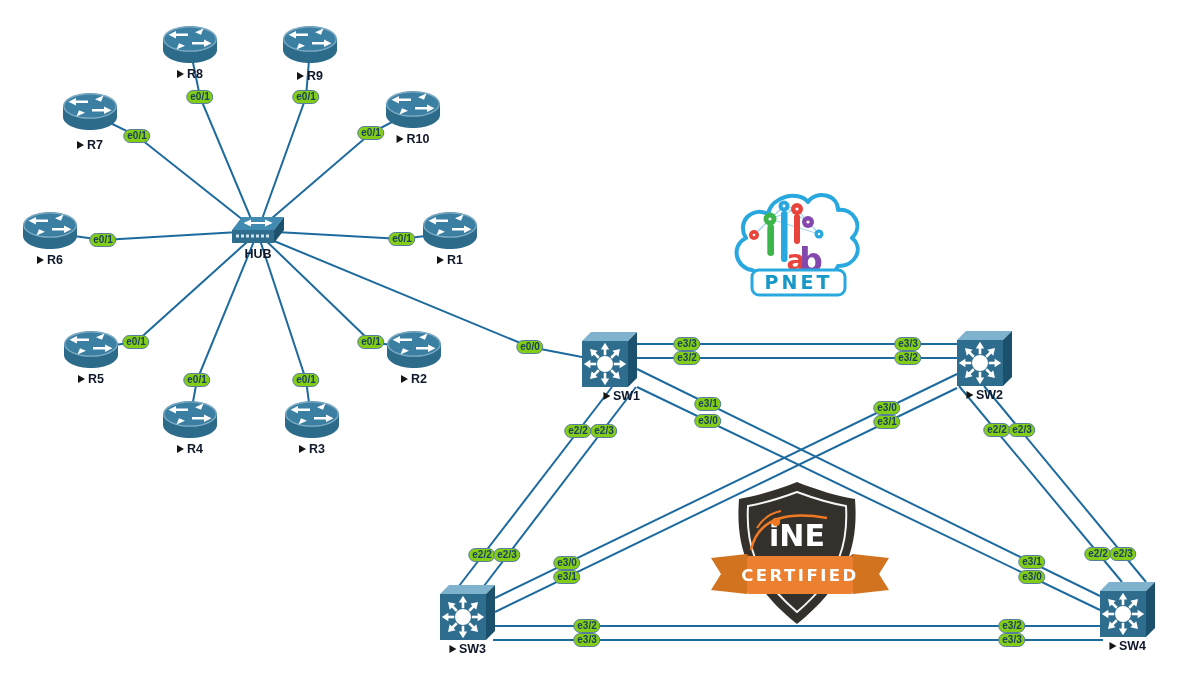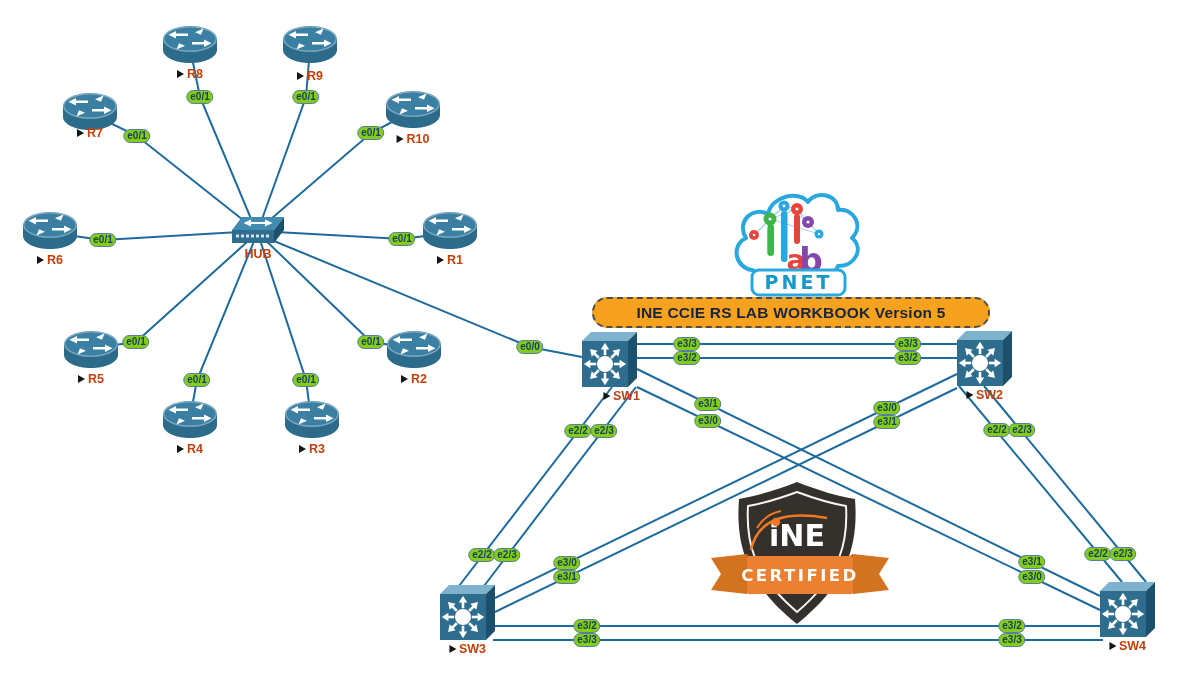--- a/index.html
+++ b/index.html
@@ -10,21 +10,21 @@
   .art{position:absolute;z-index:10;}
   .banner{position:absolute;left:592px;top:297px;width:398px;height:31px;z-index:15;
     background:#f7a21e;border:2px dashed #4d4d4d;border-radius:15px;box-sizing:border-box;
     display:flex;align-items:center;justify-content:center;}
   .banner span{font-weight:bold;font-size:15.5px;color:#19243a;letter-spacing:.2px;white-space:nowrap;}
   .pill{position:absolute;transform:translate(-50%,-50%);z-index:30;background:#84cc16;
     border:1.5px solid #557e9f;border-radius:7px;padding:0 3px;font-size:10px;line-height:12px;
     font-weight:bold;color:#173f5f;white-space:nowrap;}
   .node{position:absolute;z-index:20;}
   .node-label{position:absolute;left:50%;transform:translateX(-50%);display:flex;align-items:center;
-    justify-content:center;gap:3px;font-size:12.5px;font-weight:bold;color:#c2410c;white-space:nowrap;}
+    justify-content:center;gap:3px;font-size:12.5px;font-weight:bold;color:#0f172a;white-space:nowrap;}
   .tri{width:0;height:0;border-left:7px solid #151515;border-top:4.5px solid transparent;
     border-bottom:4.5px solid transparent;}
 </style>
 </head>
 <body>
 
 <svg width="0" height="0" style="position:absolute" aria-hidden="true">
   <defs>
     <g id="router-def">
       <path d="M1,14 v11 c0,7 12,13 27,13 s27,-6 27,-13 v-11 z" fill="#2d6b8b"></path>
@@ -130,23 +130,20 @@
       <g font-family="DejaVu Sans, sans-serif" font-weight="bold" text-anchor="middle">
         <text x="44.5" y="68" font-size="34" fill="#3cb54b">l</text>
         <text x="70" y="84" font-size="28" fill="#e8443b">a</text>
         <text x="85" y="86" font-size="33" fill="#8347ad">b</text>
       </g>
       <rect x="26" y="84" width="93" height="25" rx="7" fill="#ffffff" stroke="#29a8df" stroke-width="3"></rect>
       <text x="72.5" y="103" font-size="19" font-weight="bold" fill="#1798c6" letter-spacing="3" text-anchor="middle" font-family="DejaVu Sans, sans-serif">PNET</text>
     </svg>
   </div>
 
-  <div class="banner">
-    <span>INE CCIE RS LAB WORKBOOK Version 5</span>
-  </div>
 
   <div class="art" style="left:705px;top:478px;width:190px;height:175px">
     <svg width="190" height="175" viewBox="0 0 190 175">
       <path d="M92,4 C112,12 132,18 150,21 C153,62 146,103 92,146 C38,103 31,62 34,21 C52,18 72,12 92,4 Z" fill="#34312d"></path>
       <path d="M92,14 C108,20 124,25 141,28 C143,62 137,96 92,134 C47,96 41,62 43,28 C60,25 76,20 92,14 Z" fill="none" stroke="#f5f5f5" stroke-width="2"></path>
       <path d="M46,72 C52,44 76,32 122,40" fill="none" stroke="#ef7a23" stroke-width="2.5"></path>
       <path d="M52,50 C58,40 66,35 76,33" fill="none" stroke="#ef7a23" stroke-width="2"></path>
       <text x="92" y="68" font-size="30" font-weight="bold" fill="#ffffff" text-anchor="middle" font-family="DejaVu Sans, sans-serif">iNE</text>
       <circle cx="71" cy="44" r="4.2" fill="#ef7a23"></circle>
       <polygon points="6,80 42,76 42,116 6,112 16,96" fill="#d2731f"></polygon>
@@ -224,21 +221,21 @@
       </svg>
     <div class="node-label" style="top:44px">
         <span class="tri"></span>
         <span>R9</span>
       </div>
   </div>
   <div class="node" style="left:62px;top:92px;width:56px;height:40px">
     <svg width="56" height="40">
         <use href="#router-def"></use>
       </svg>
-    <div class="node-label" style="top:34px">
+    <div class="node-label" style="top:46px">
         <span class="tri"></span>
         <span>R7</span>
       </div>
   </div>
   <div class="node" style="left:385px;top:90px;width:56px;height:40px">
     <svg width="56" height="40">
         <use href="#router-def"></use>
       </svg>
     <div class="node-label" style="top:42px">
         <span class="tri"></span>

